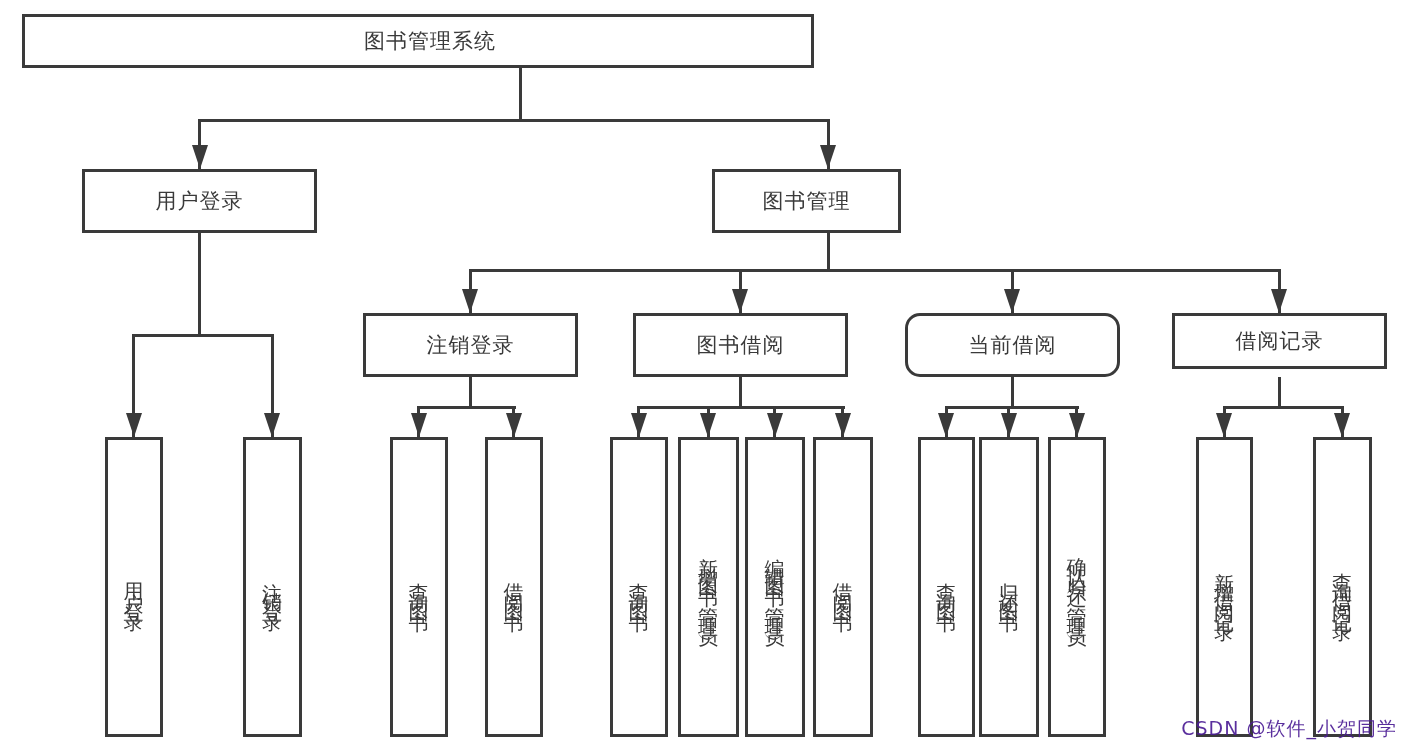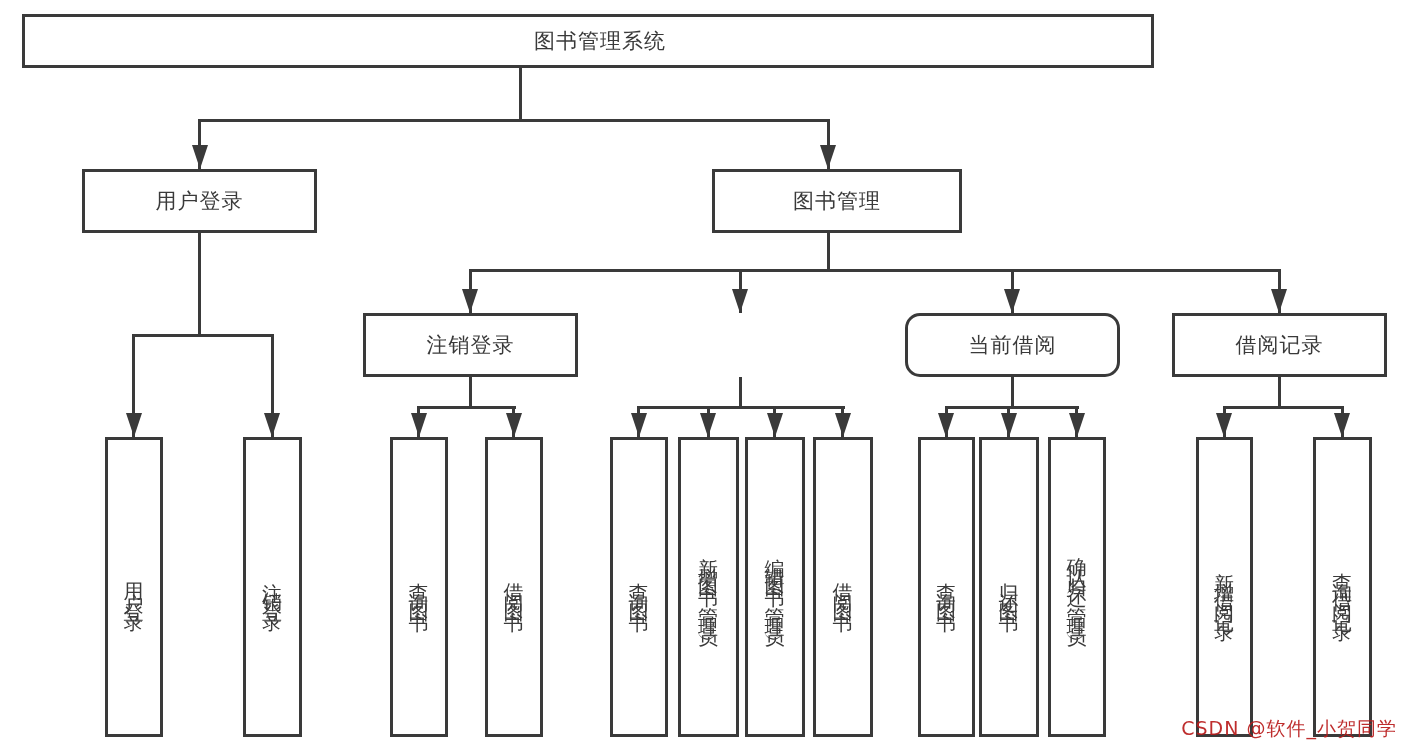--- a/index.html
+++ b/index.html
@@ -53,53 +53,54 @@
     opacity: 0.92;
     z-index: 5;
     white-space: nowrap;
   }
 </style>
 </head>
 <body>
 
 <div id="canvas" style="--line: #3a3a3a; --text: #3a3a3a; --bg: #ffffff;">
 
-  <div class="box" style="left:22px; top:14px; width:1132px; height:54px;padding-left:24px;">图书管理系统</div>
+  <div class="box" style="left:22px; top:14px; width:792px; height:54px;padding-left:24px;">图书管理系统</div>
 
   <div class="line" style="left:519px; top:68px; width:3px; height:52px;"></div>
   <div class="line" style="left:198px; top:119px; width:632px; height:3px;"></div>
   <div class="line" style="left:198px; top:119px; width:3px; height:50px;"></div>
   <div class="arrow" style="left:192px; top:145px;"></div>
   <div class="line" style="left:827px; top:119px; width:3px; height:50px;"></div>
   <div class="arrow" style="left:820px; top:145px;"></div>
 
   <div class="box" style="left:82px; top:169px; width:235px; height:64px;">用户登录</div>
-  <div class="box" style="left:712px; top:169px; width:250px; height:64px;">图书管理</div>
+  <div class="box" style="left:712px; top:169px; width:189px; height:64px;">图书管理</div>
 
   <div class="line" style="left:198px; top:233px; width:3px; height:101px;"></div>
   <div class="line" style="left:132px; top:334px; width:142px; height:3px;"></div>
   <div class="line" style="left:132px; top:334px; width:3px; height:103px;"></div>
   <div class="arrow" style="left:126px; top:413px;"></div>
   <div class="line" style="left:271px; top:334px; width:3px; height:103px;"></div>
   <div class="arrow" style="left:264px; top:413px;"></div>
 
   <div class="line" style="left:827px; top:233px; width:3px; height:38px;"></div>
   <div class="line" style="left:469px; top:269px; width:812px; height:3px;"></div>
   <div class="line" style="left:469px; top:269px; width:3px; height:44px;"></div>
   <div class="arrow" style="left:462px; top:289px;"></div>
   <div class="line" style="left:739px; top:269px; width:3px; height:44px;"></div>
   <div class="arrow" style="left:732px; top:289px;"></div>
   <div class="line" style="left:1011px; top:269px; width:3px; height:44px;"></div>
   <div class="arrow" style="left:1004px; top:289px;"></div>
   <div class="line" style="left:1278px; top:269px; width:3px; height:44px;"></div>
   <div class="arrow" style="left:1271px; top:289px;"></div>
 
   <div class="box" style="left:363px; top:313px; width:215px; height:64px;">注销登录</div>
+  <div class="box" style="left:633px; top:313px; width:215px; height:64px;">图书借阅</div>
   <div class="box" style="left:905px; top:313px; width:215px; height:64px;border-radius:15px;">当前借阅</div>
-  <div class="box" style="left:1172px; top:313px; width:215px; height:64px;">借阅记录</div>
+  <div class="box" style="left:1172px; top:313px; width:215px; height:56px;">借阅记录</div>
 
   <div class="line" style="left:469px; top:377px; width:3px; height:32px;"></div>
   <div class="line" style="left:739px; top:377px; width:3px; height:32px;"></div>
   <div class="line" style="left:1011px; top:377px; width:3px; height:32px;"></div>
   <div class="line" style="left:1278px; top:377px; width:3px; height:32px;"></div>
 
   <div class="line" style="left:417px; top:406px; width:99px; height:3px;"></div>
   <div class="line" style="left:637px; top:406px; width:208px; height:3px;"></div>
   <div class="line" style="left:945px; top:406px; width:134px; height:3px;"></div>
   <div class="line" style="left:1223px; top:406px; width:121px; height:3px;"></div>
@@ -141,15 +142,15 @@
   <div class="box vbox" style="left:745px; top:437px; width:60px; height:300px;">编辑图书（管理员）</div>
   <div class="box vbox" style="left:813px; top:437px; width:60px; height:300px;">借阅图书</div>
 
   <div class="box vbox" style="left:918px; top:437px; width:57px; height:300px;">查询图书</div>
   <div class="box vbox" style="left:979px; top:437px; width:60px; height:300px;">归还图书</div>
   <div class="box vbox" style="left:1048px; top:437px; width:58px; height:300px;">确认归还（管理员）</div>
 
   <div class="box vbox" style="left:1196px; top:437px; width:57px; height:300px;">新增借阅记录</div>
   <div class="box vbox" style="left:1313px; top:437px; width:59px; height:300px;">查询借阅记录</div>
 
-  <div class="watermark" style="color: #b91c1c;">CSDN @软件_小贺同学</div>
+  <div class="watermark" style="color: #4c1d95;">CSDN @软件_小贺同学</div>
 
 </div>
 
 </body></html>

